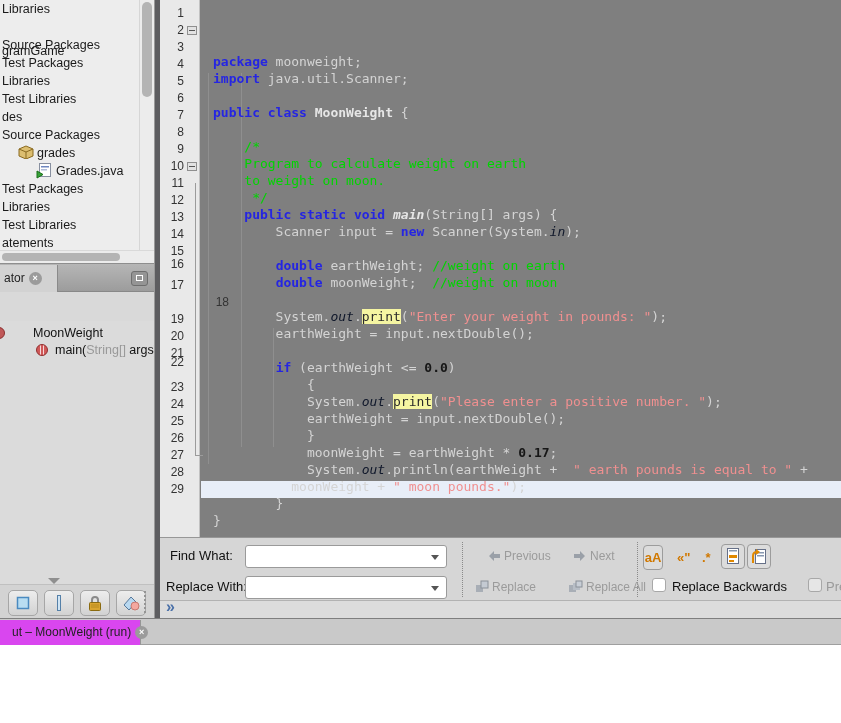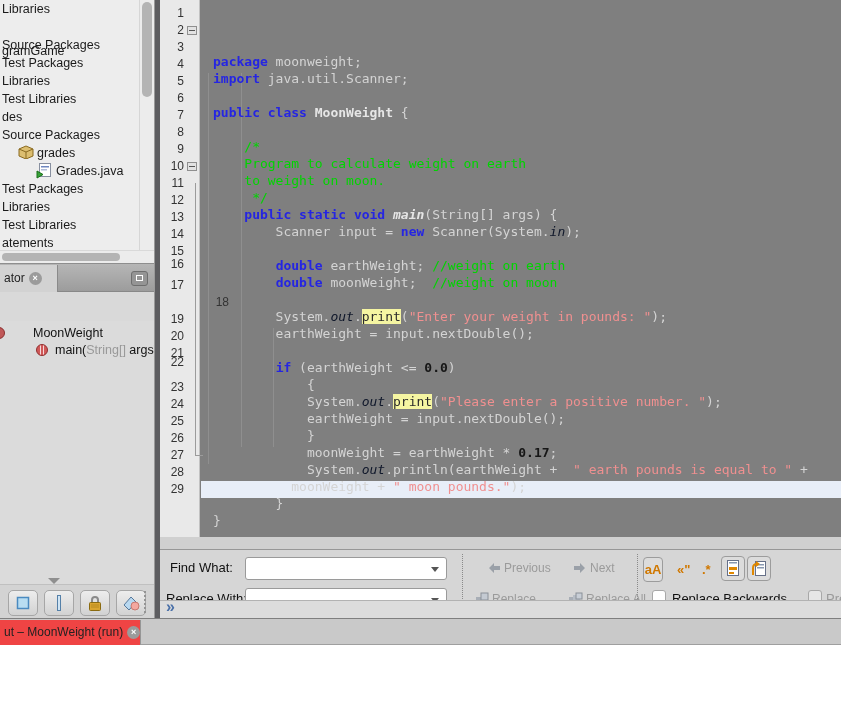--- a/index.html
+++ b/index.html
@@ -70,41 +70,41 @@
   .tk-p{color:#D4D4D4;}
   .tk-c{color:#00D400;}
   .tk-s{color:#F09090;}
   .tk-f{color:#0f172a;font-style:italic;text-align:right;}
   .tk-n{color:#161616;font-weight:bold;}
   .tk-b{color:#E6E6E6;font-weight:bold;}
   .tk-bi{color:#E6E6E6;font-weight:bold;font-style:italic;}
   .tk-hl{background:#F5F5A2;color:#2a2a2a;}
 
   
-  #findbar{position:absolute;left:160px;top:537px;width:681px;height:63px;background:#d6d6d6;border-top:1px solid #979797;margin-top:12px;}
+  #findbar{position:absolute;left:160px;top:537px;width:681px;height:63px;background:#d6d6d6;border-top:1px solid #979797;}
   .fb-label{position:absolute;font-size:13px;color:#111;}
   .fb-combo{position:absolute;width:202px;height:23px;background:#fff;border:1px solid #9a9a9a;border-radius:3px;}
   .fb-combo:after{content:"";position:absolute;right:7px;top:9px;border-left:4px solid transparent;
      border-right:4px solid transparent;border-top:5px solid #555;}
   .fb-sep{position:absolute;top:4px;height:55px;width:1px;border-left:1px dotted #8a8a8a;}
   .fb-btn{position:absolute;font-size:12px;color:#9b9b9b;white-space:nowrap;}
   .fb-btn svg{vertical-align:-2px;margin-right:3px;}
   .togglebox{position:absolute;height:25px;border:1px solid #9c9c9c;border-radius:4px;background:#dcdcdc;text-align:center;}
   .orange{color:#D07800;font-weight:bold;}
   .cb{position:absolute;width:14px;height:14px;background:#fff;border:1px solid #a8a8a8;border-radius:3px;}
   .cb.gray{background:#e6e6e6;}
   #fb-expandrow{position:absolute;left:160px;top:600px;width:681px;height:18px;background:#dcdcdc;border-top:1px solid #b2b2b2;}
   #fb-chevron{position:absolute;left:6px;top:-3px;font-size:16px;font-weight:bold;color:#4a70a8;}
 
   
   #output{position:absolute;left:0;top:618px;width:841px;height:105px;background:#fff;}
   #out-tabbar{position:absolute;left:0;top:0;width:841px;height:27px;background:#c9c9c9;
      border-top:1px solid #7f7f7f;border-bottom:1px solid #9f9f9f;}
-  #out-tab{position:absolute;left:0;top:1px;width:141px;height:25px;background:#ef4444;
-     border-right:1px solid #969696;font-size:12px;color:#222;line-height:25px;padding-left:4px;white-space:nowrap;}
+  #out-tab{position:absolute;left:0;top:1px;width:141px;height:25px;background:#d946ef;
+     border-right:1px solid #969696;font-size:12px;color:#222;line-height:25px;padding-left:12px;white-space:nowrap;}
   #out-content{position:absolute;left:0;top:27px;width:841px;height:78px;background:#fff;overflow:hidden;}
   .out-line{position:absolute;left:10px;height:17px;line-height:17px;font-size:13px;white-space:pre;
      font-family:"DejaVu Sans Mono","Liberation Mono",monospace;}
   .out-gray{color:#9a9a9a;} .out-black{color:#1a1a1a;} .out-green{color:#2e9940;}
 </style>
 </head>
 <body>
 
 <div id="app">
 

